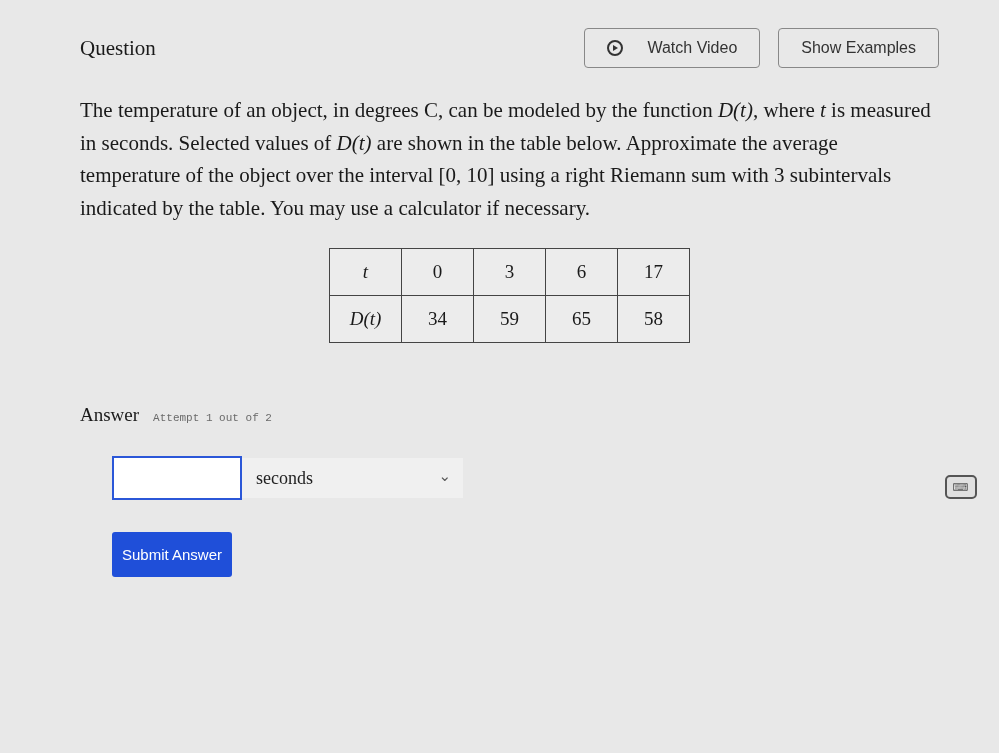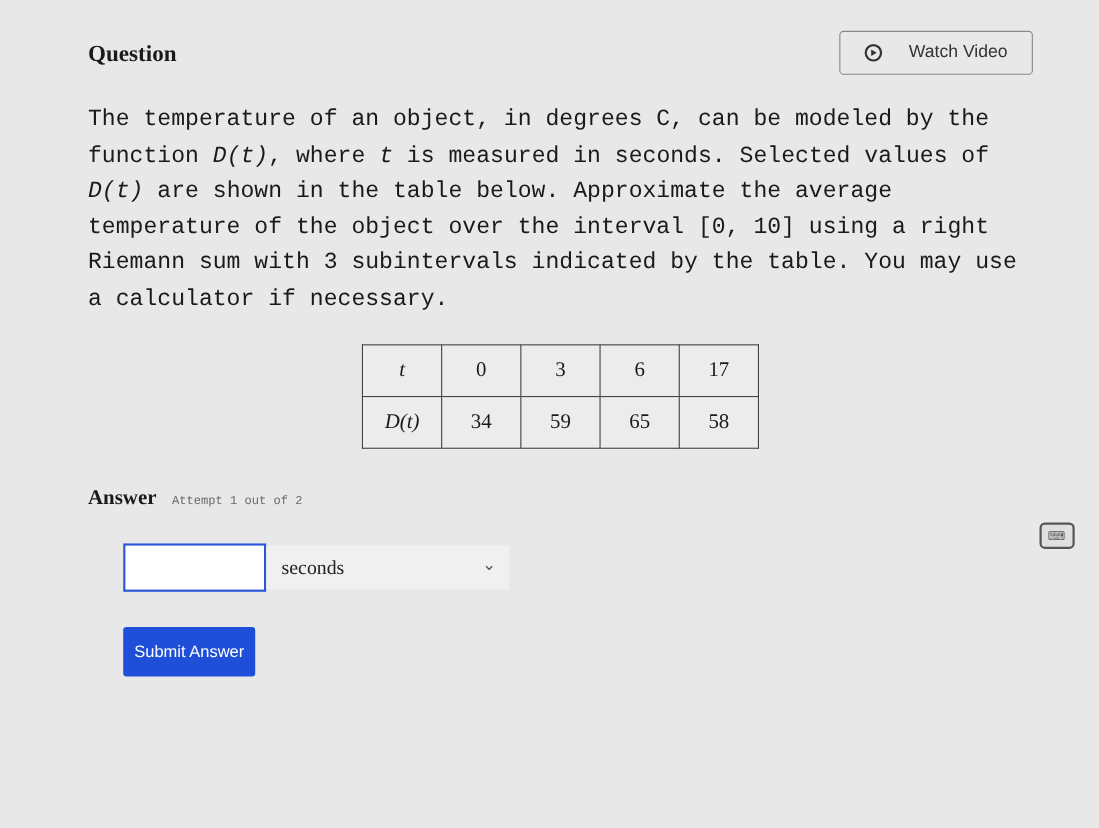--- a/index.html
+++ b/index.html
@@ -13,21 +13,21 @@
       overflow: hidden;
     }
     .header-row {
       display: flex;
       align-items: center;
       justify-content: space-between;
       margin-bottom: 26px;
     }
     .question-label {
       font-size: 21px;
-      font-weight: bold;
+      font-weight: normal;
     }
     .header-buttons {
       display: flex;
       gap: 18px;
     }
     .outline-btn {
       font-family: Arial, sans-serif;
       font-size: 16px;
       color: #333;
       background: transparent;
@@ -52,21 +52,20 @@
       border-left: 5px solid #333;
       border-top: 3px solid transparent;
       border-bottom: 3px solid transparent;
       margin-left: 1px;
     }
     .prompt {
       font-size: 21px;
       line-height: 1.55;
       margin-bottom: 24px;
       color: #1a1a1a;
-      font-family: Liberation Mono, monospace;
     }
     .math-var { font-style: italic; }
     .table-wrap {
       display: flex;
       justify-content: center;
       margin-bottom: 34px;
       position: relative;
     }
     table {
       border-collapse: collapse;
@@ -79,21 +78,21 @@
       font-size: 19px;
       background: #ececec;
     }
     td.hdr { font-style: italic; }
     .answer-row {
       display: flex;
       align-items: baseline;
       gap: 14px;
       margin: 8px 0 30px 0;
     }
-    .answer-label { font-size: 19px; font-weight: bold; }
+    .answer-label { font-size: 19px; font-weight: normal; margin-top: 27px; }
     .attempt-label { font-family: Liberation Mono, monospace; font-size: 11px; color: #6a6a6a; }
     .input-row {
       display: flex;
       align-items: center;
       gap: 0;
       margin: 0 0 32px 32px;
     }
     .answer-input {
       width: 130px;
       height: 44px;
@@ -160,20 +159,23 @@
 <body>
 
 
 
 <div class="header-row">
   <div class="question-label">Question</div>
   <div class="header-buttons">
     <button class="outline-btn">
       <span class="play-circle"></span>
       <span>Watch Video</span>
+    </button>
+    <button class="outline-btn">
+      <span>Show Examples</span>
     </button>
   </div>
 </div>
 
 <div class="prompt">
   <span>The temperature of an object, in degrees C, can be modeled by the function </span><span class="math-var">D(t)</span><span>, where </span><span class="math-var">t</span><span> is measured in seconds. Selected values of </span><span class="math-var">D(t)</span><span> are shown in the table below. Approximate the average temperature of the object over the interval </span><span>[0, 10]</span><span> using a right Riemann sum with 3 subintervals indicated by the table. You may use a calculator if necessary.</span>
 </div>
 
 <div class="table-wrap">
   <table>

